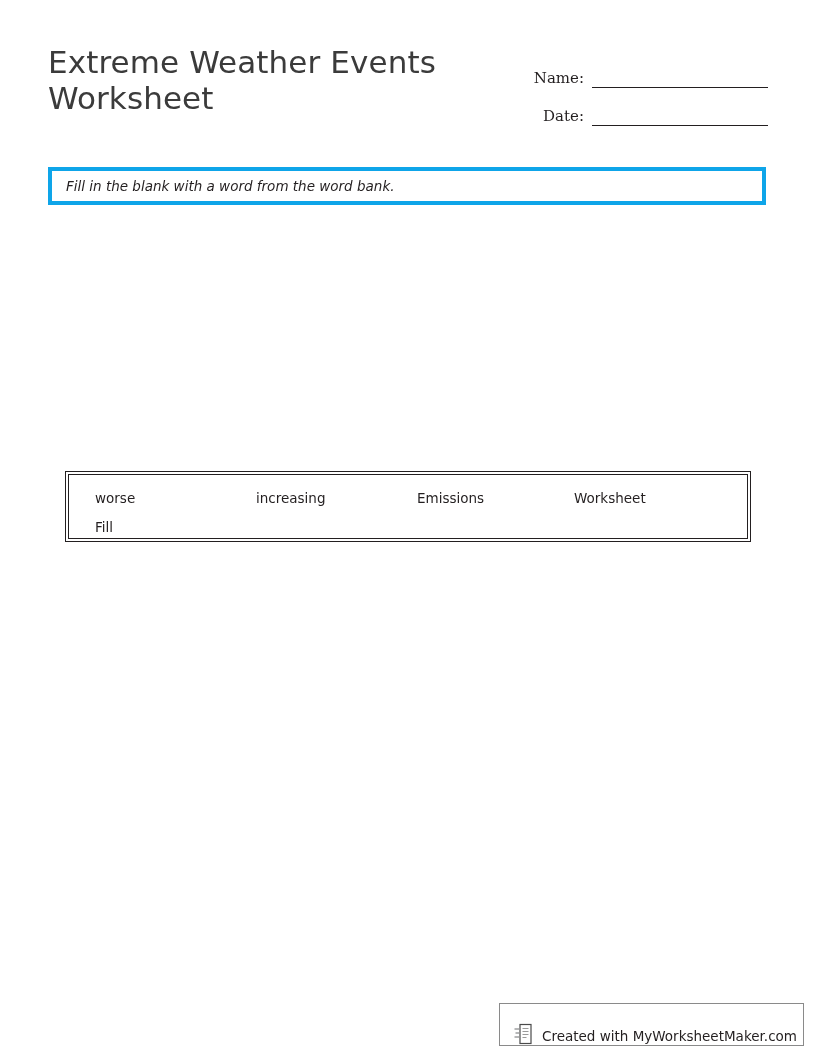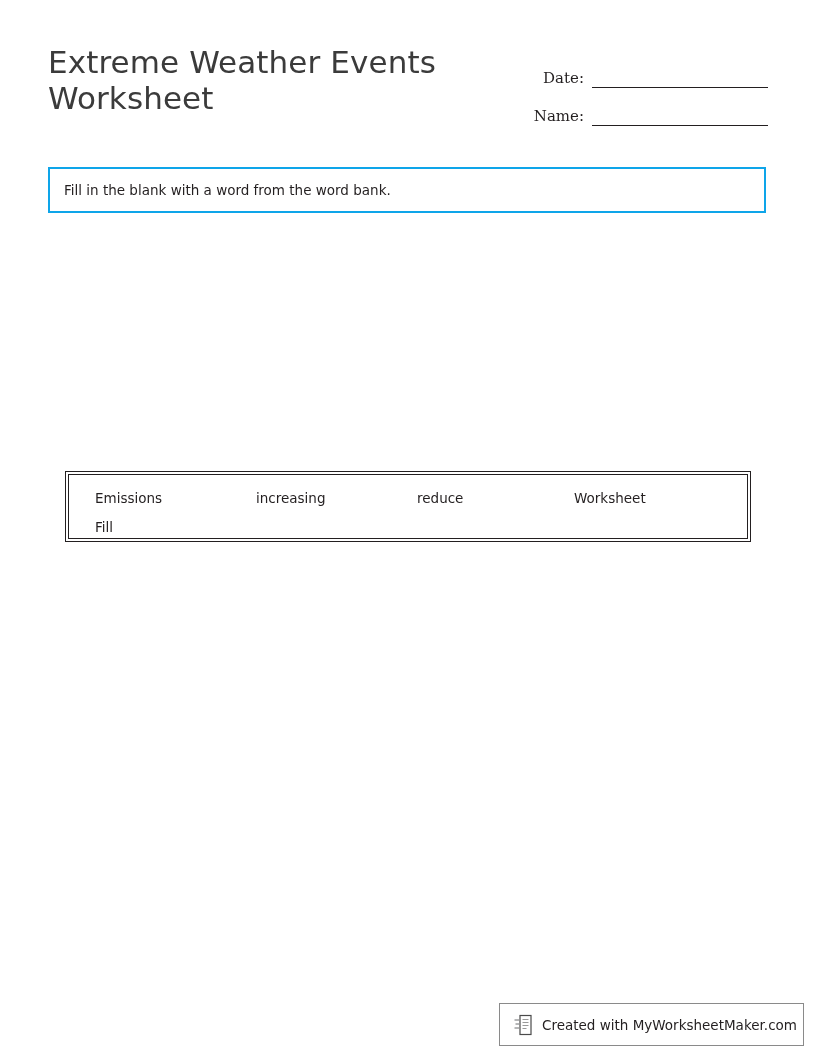--- a/index.html
+++ b/index.html
@@ -65,25 +65,26 @@
     border-bottom: 1.3px solid #231f20;
     height: 19px;
   }
 
   
   .instruction-box {
     position: absolute;
     left: 48px;
     top: 167px;
     width: 718px;
-    height: 46px;
-    border: 2px solid #0ea5e9;
+    height: 38px;
+    border: 4px solid #0ea5e9;
     box-sizing: border-box;
     display: flex;
     align-items: center;
+    font-style: italic;
   }
   .instruction-text {
     font-size: 13.5px;
     color: #231f20;
     padding-left: 14px;
     line-height: 18px;
   }
 
   
   .wordbank-outer {
@@ -125,21 +126,21 @@
   .footer-badge {
     position: absolute;
     left: 499px;
     top: 1003px;
     width: 305px;
     height: 43px;
     border: 1px solid #8a8a8a;
     box-sizing: border-box;
     background: #ffffff;
     display: flex;
-    align-items: center;
+    align-items: flex-end;
     padding-left: 14px;
   }
   .badge-icon {
     width: 20px;
     height: 22px;
     margin-right: 8px;
     flex: none;
     position: relative;
   }
   .badge-text {
@@ -151,40 +152,40 @@
 </head>
 <body>
 
 <div class="page">
 
   <div class="header">
     <div class="title">Extreme Weather Events Worksheet</div>
 
     <div class="namedate">
       <div class="nd-row">
+        <span class="nd-label">Name:</span>
+        <span class="nd-line"></span>
+      </div>
+      <div class="nd-row">
         <span class="nd-label">Date:</span>
         <span class="nd-line"></span>
       </div>
-      <div class="nd-row">
-        <span class="nd-label">Name:</span>
-        <span class="nd-line"></span>
-      </div>
     </div>
   </div>
 
   <div class="instruction-box">
     <div class="instruction-text">Fill in the blank with a word from the word bank.</div>
   </div>
 
   <div class="wordbank-outer">
     <div class="wordbank-inner">
       <div class="wb-grid">
+        <span class="wb-word">worse</span>
+        <span class="wb-word">increasing</span>
         <span class="wb-word">Emissions</span>
-        <span class="wb-word">increasing</span>
-        <span class="wb-word">reduce</span>
         <span class="wb-word">Worksheet</span>
         <span class="wb-word">Fill</span>
       </div>
     </div>
   </div>
 
   <div class="footer-badge">
     <span class="badge-icon">
       <svg width="20" height="22" viewBox="0 0 20 22" xmlns="http://www.w3.org/2000/svg">
         <rect x="6" y="1.5" width="11" height="19" fill="#ffffff" stroke="#4a4a4a" stroke-width="1.2"></rect>

